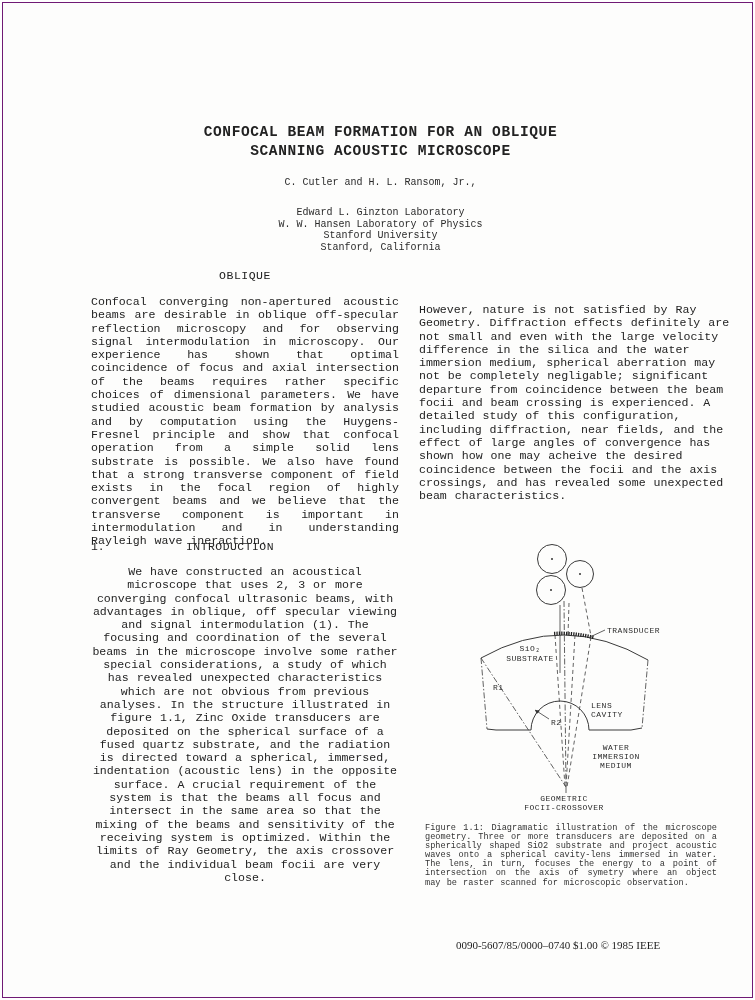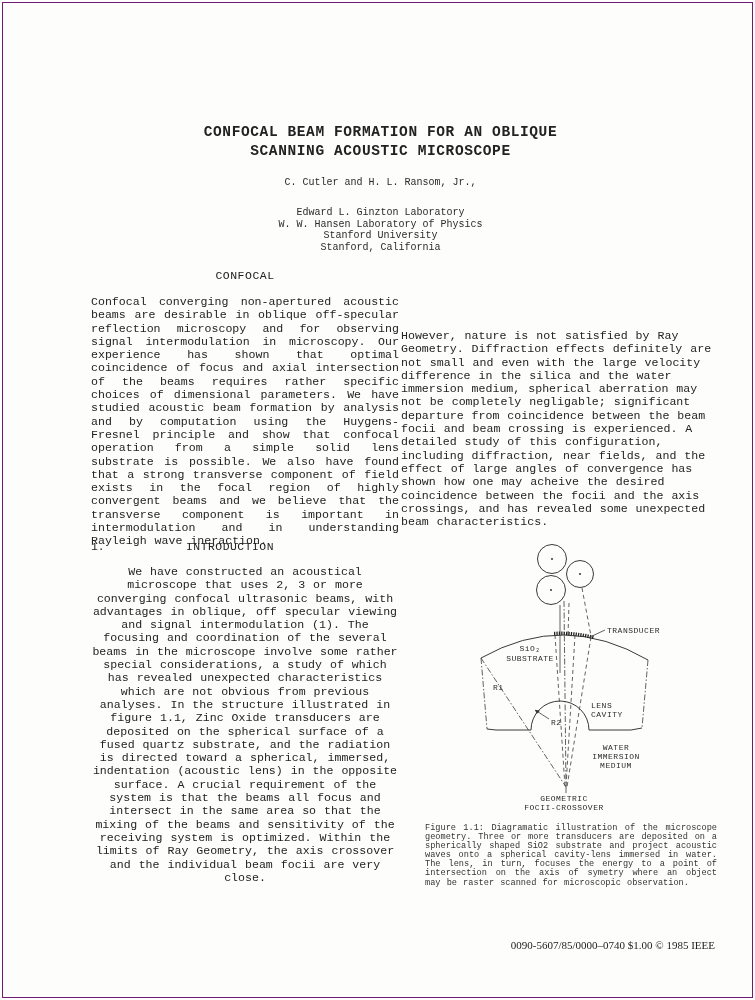--- a/index.html
+++ b/index.html
@@ -29,21 +29,21 @@
   }
   .affiliation{
     top:204px;left:0;width:755px;text-align:center;
     font-size:10px;line-height:11.5px;color:#2a2a2a;
   }
   .abstract-heading{
     top:266px;left:88px;width:308px;text-align:center;
     font-size:11.5px;letter-spacing:0.5px;color:#222;
   }
   .col-left{left:88px;width:308px;text-align:center;}
-  .col-right{left:398px;width:316px;margin-top:26px;}
+  .col-right{left:416px;width:316px;}
   .bodytext{
     font-size:11.6px;line-height:13.3px;color:#232323;
     word-spacing:1px;
   }
   .just{text-align:justify;}
   .abstract-body{top:292px;}
   .rightcol-body{top:300px;}
   .intro-heading{
     top:538px;left:88px;width:308px;height:14px;
     font-size:11.4px;color:#222;
@@ -56,21 +56,21 @@
     top:821px;left:422px;width:292px;
     font-size:8.6px;line-height:9.1px;color:#333;
     text-align:justify;word-spacing:1px;
   }
   .footer-left{
     top:934px;left:88px;
     font-family:"Liberation Serif","DejaVu Serif",serif;
     font-weight:bold;font-size:13.5px;color:#1a1a1a;
   }
   .footer-right{
-    top:936px;left:398px;width:314px;text-align:right;
+    top:936px;left:398px;width:314px;text-align:center;
     font-family:"Liberation Serif","DejaVu Serif",serif;
     font-size:11px;color:#222;
   }
   svg text{
     font-family:"Liberation Mono","DejaVu Sans Mono",monospace;
     font-size:8px;fill:#2b2b2b;letter-spacing:0.5px;
   }
   svg .ln{stroke:#3a3a3a;stroke-width:1;fill:none;}
   svg .thin{stroke-width:0.8;}
   svg .dashdot{stroke-dasharray:6 2 1.5 2;}
@@ -89,21 +89,21 @@
 
   <div class="abs authors">C. Cutler and H. L. Ransom, Jr.,</div>
 
   <div class="abs affiliation">
     <div>Edward L. Ginzton Laboratory</div>
     <div>W. W. Hansen Laboratory of Physics</div>
     <div>Stanford University</div>
     <div>Stanford, California</div>
   </div>
 
-  <div class="abs abstract-heading">CONFOCAL</div>
+  <div class="abs abstract-heading">OBLIQUE</div>
 
   <div class="abs col-left bodytext just abstract-body">Confocal converging non-apertured acoustic beams are desirable in oblique off-specular reflection microscopy and for observing signal intermodulation in microscopy.  Our experience has shown that optimal coincidence of focus and axial intersection of the beams requires rather specific choices of dimensional parameters.  We have studied acoustic beam formation by analysis and by computation using the Huygens-Fresnel principle and show that confocal operation from a simple solid lens substrate is possible.  We also have found that a strong transverse component of field exists in the focal region of highly convergent beams and we believe that the transverse component is important in intermodulation and in understanding Rayleigh wave ineraction.</div>
 
   <div class="abs col-right bodytext rightcol-body">However, nature is not satisfied by Ray Geometry.  Diffraction effects definitely are not small and even with the large velocity difference in the silica and the water immersion medium, spherical aberration may not be completely negligable; significant departure from coincidence between the beam focii and beam crossing is experienced.  A detailed study of this configuration, including diffraction, near fields, and the effect of large angles of convergence has shown how one may acheive the desired coincidence between the focii and the axis crossings, and has revealed some unexpected beam characteristics.</div>
 
   <div class="abs intro-heading">
     <span class="num">1.</span>
     <span class="hd">INTRODUCTION</span>
   </div>
 

